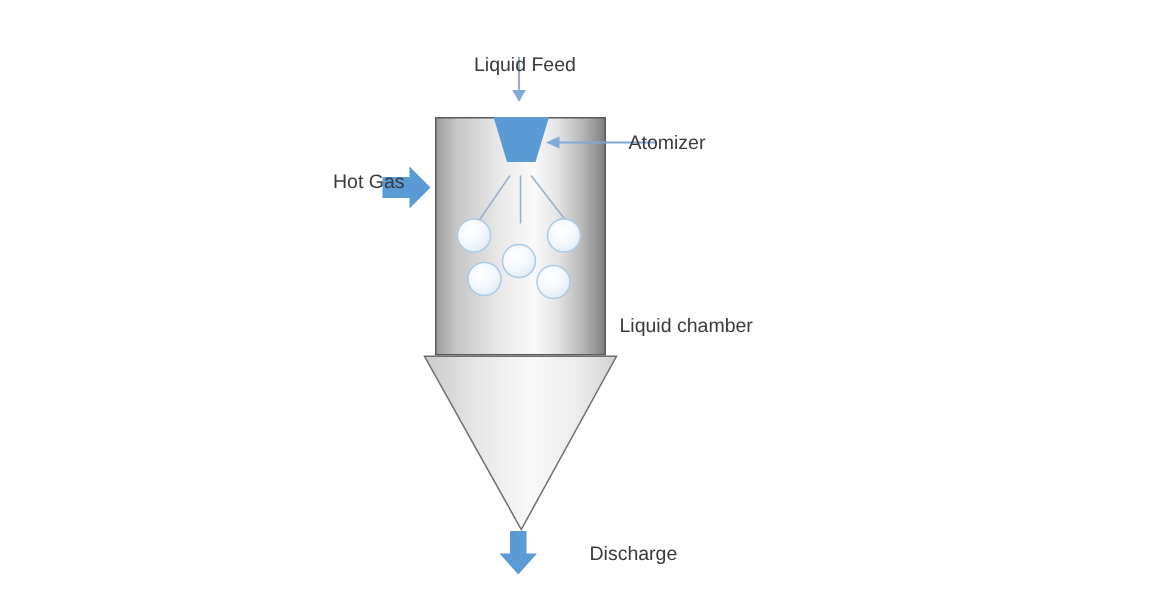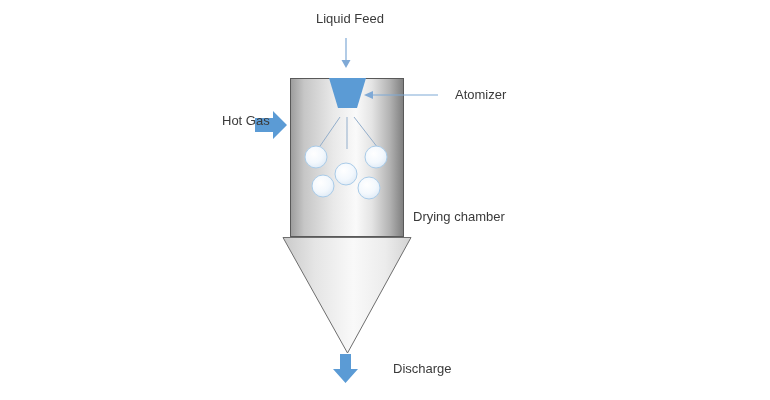--- a/index.html
+++ b/index.html
@@ -17,23 +17,23 @@
     width: 770px; height: 400px;
   }
   .label {
     position: absolute;
     font-size: 13px;
     line-height: 14px;
     color: #3a3a3a;
     white-space: nowrap;
     user-select: none;
   }
-  #lbl-liquid-feed   { left: 316px; top: 12px; }
+  #lbl-liquid-feed   { left: 316px; top: 36px; }
   #lbl-hot-gas       { left: 222px; top: 114px; }
-  #lbl-atomizer      { left: 455px; top: 88px; }
+  #lbl-atomizer      { left: 419px; top: 88px; }
   #lbl-drying-chamber{ left: 413px; top: 210px; }
   #lbl-discharge     { left: 393px; top: 362px; }
 </style>
 </head>
 <body>
 
 <div class="canvas">
 
   <svg class="diagram-svg" viewBox="0 0 770 400">
     <defs>
@@ -84,16 +84,16 @@
     <polygon points="364,95 373,91 373,99" fill="#7FA9D6"></polygon>
 
     <polygon points="255,118 273,118 273,111 287,125 273,139 273,132 255,132" fill="#5B9BD5"></polygon>
 
     <polygon points="340,354 351,354 351,369 358,369 345.5,383 333,369 340,369" fill="#5B9BD5"></polygon>
   </svg>
 
   <div class="label" id="lbl-liquid-feed">Liquid Feed</div>
   <div class="label" id="lbl-hot-gas">Hot Gas</div>
   <div class="label" id="lbl-atomizer">Atomizer</div>
-  <div class="label" id="lbl-drying-chamber">Drying chamber</div>
+  <div class="label" id="lbl-drying-chamber">Liquid chamber</div>
   <div class="label" id="lbl-discharge">Discharge</div>
 
 </div>
 
 </body></html>

